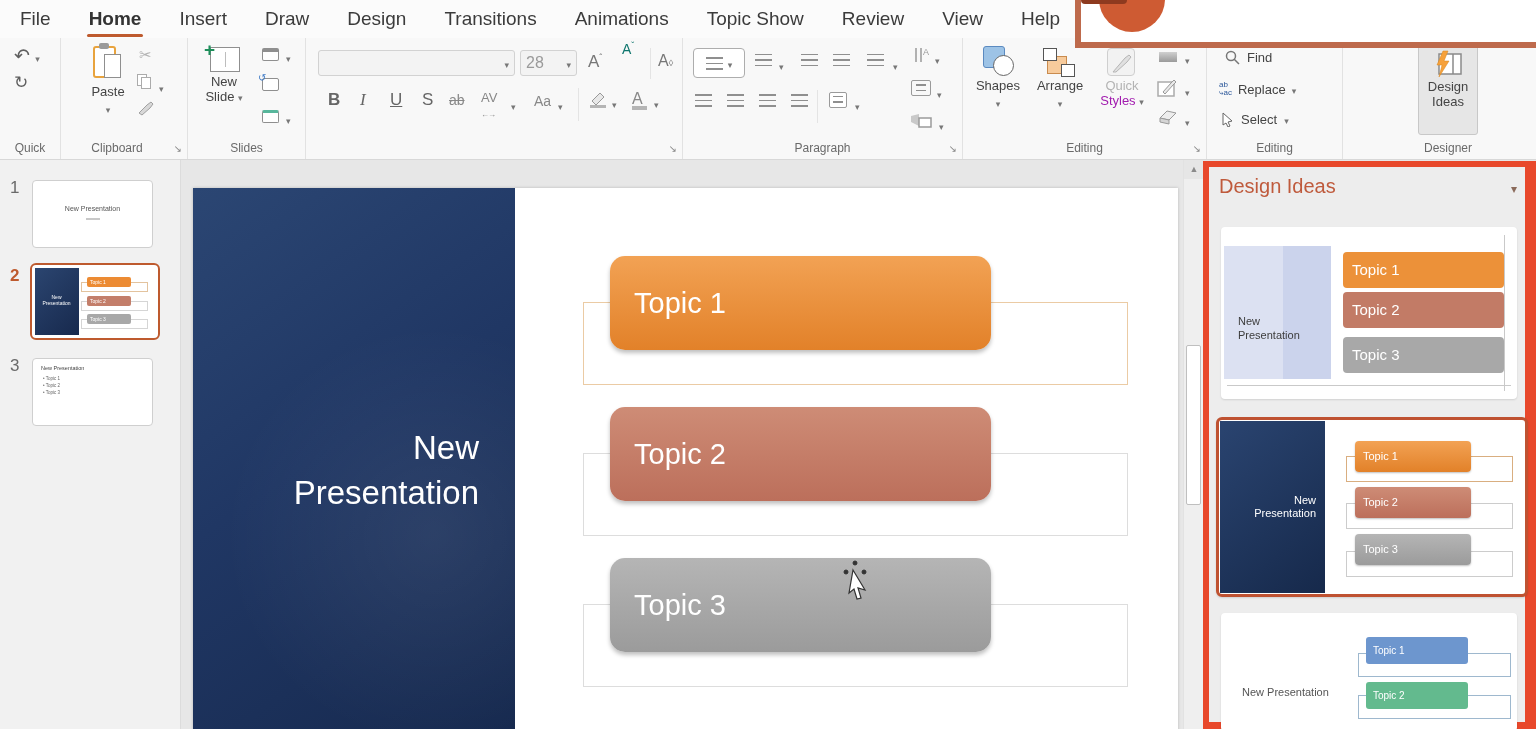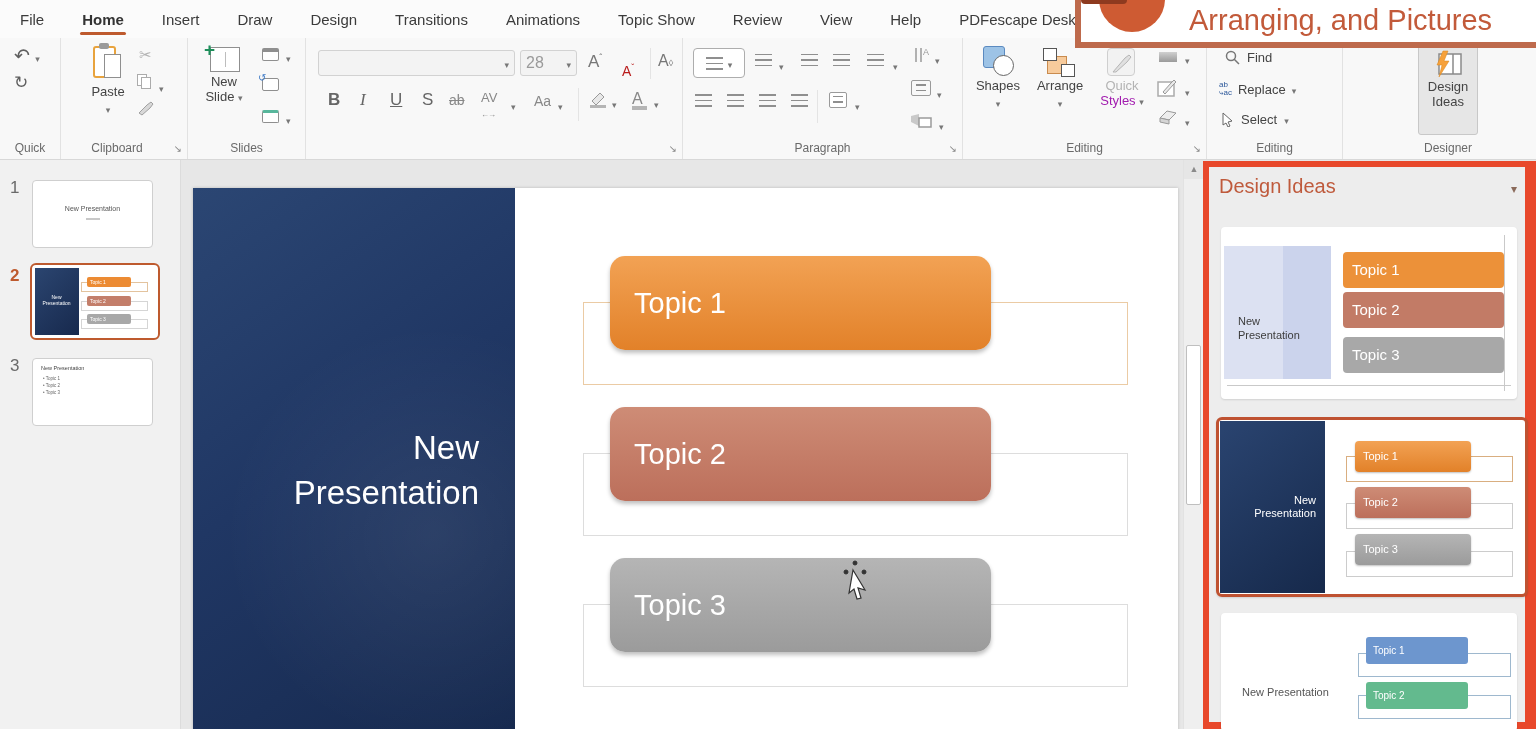--- a/index.html
+++ b/index.html
@@ -2,21 +2,21 @@
 <html><head>
 <meta charset="utf-8">
 <style>
   * { margin:0; padding:0; box-sizing:border-box; }
   html,body { width:1536px; height:729px; overflow:hidden; }
   body { font-family:"Liberation Sans", sans-serif; background:#E7E7E7; position:relative; }
   .abs { position:absolute; }
 
   
   #menubar { left:0; top:0; width:1536px; height:38px; background:#FBFBFB; display:flex; align-items:center; padding-left:18px; gap:34px; z-index:5; }
-  .menu-item { font-size:15px; color:#3b3b3b; white-space:nowrap; cursor:default; position:relative; padding:9px 2px; }
+  .menu-item { font-size:19px; color:#3b3b3b; white-space:nowrap; cursor:default; position:relative; padding:9px 2px; }
   .menu-item.active { font-weight:bold; color:#333; }
   .menu-item.active::after { content:""; position:absolute; left:0; right:0; bottom:2px; height:3px; background:#BE5A2E; border-radius:2px; }
 
   
   #overlay-title { left:1075px; top:-8px; width:470px; height:56px; background:#fff; border:6px solid #BE6A4C; z-index:60; display:flex; align-items:center; overflow:hidden; }
   .ppt-logo { position:relative; width:80px; height:56px; flex:0 0 80px; }
   .ppt-logo .circle { position:absolute; left:18px; top:-26px; width:66px; height:66px; border-radius:50%; background:#CE5B33; }
   .ppt-logo .square { position:absolute; left:0px; top:-14px; width:46px; height:26px; background:#8E3A1F; border-radius:4px; }
   #overlay-title .caption { font-size:29px; color:#C25A3A; margin-left:28px; white-space:nowrap; }
 
@@ -120,21 +120,20 @@
   <div class="menu-item">View</div>
   <div class="menu-item">Help</div>
   <div class="menu-item">PDFescape Desktop Cre</div>
 </div>
 
 <div id="overlay-title" class="abs">
   <div class="ppt-logo">
     <div class="circle"></div>
       <div class="square"></div>
   </div>
-  <div class="caption">Arranging, and Pictures</div>
 </div>
 
 <div id="ribbon" class="abs">
 
   <div class="rgroup" style="left:0;width:61px;">
     <div class="abs" style="left:14px;top:6px;font-size:19px;"><span class="glyph">↶</span> <span class="chev"></span></div>
     <div class="abs" style="left:14px;top:34px;font-size:17px;"><span class="glyph">↻</span></div>
     <div class="rlabel">Quick</div>
   </div>
 
@@ -193,21 +192,21 @@
   <div class="rgroup" style="left:306px;width:377px;">
     <div class="combo abs" style="left:12px;top:12px;width:197px;height:26px;">
         <span></span>
         <span class="chev"></span>
       </div>
     <div class="combo abs" style="left:214px;top:12px;width:57px;height:26px;">
         <span>28</span>
         <span class="chev"></span>
       </div>
     <div class="abs" style="left:282px;top:14px;font-size:17px;color:#777;">A<sup style="font-size:9px;">ˆ</sup></div>
-    <div class="abs" style="left:316px;top:24px;font-size:14px;color:#b91c1c;">A<sup style="font-size:9px;">ˇ</sup></div>
+    <div class="abs" style="left:316px;top:2px;font-size:14px;color:#0f766e;">A<sup style="font-size:9px;">ˇ</sup></div>
     <div class="vdiv" style="left:344px;top:10px;bottom:80px;"></div>
     <div class="abs" style="left:352px;top:14px;font-size:16px;color:#777;">A<span style="font-size:9px;">◊</span></div>
     <div class="abs" style="left:22px;top:52px;font-size:17px;font-weight:bold;color:#666;">B</div>
     <div class="abs" style="left:54px;top:52px;font-size:17px;font-style:italic;font-family:'Liberation Serif',serif;color:#666;">I</div>
     <div class="abs" style="left:84px;top:52px;font-size:17px;text-decoration:underline;color:#666;">U</div>
     <div class="abs" style="left:116px;top:52px;font-size:17px;color:#666;">S</div>
     <div class="abs" style="left:143px;top:54px;font-size:14px;text-decoration:line-through;color:#888;">ab</div>
     <div class="abs" style="left:175px;top:52px;font-size:13px;color:#888;"><span>AV</span><br><span style="font-size:8px;letter-spacing:-1px;">←→</span></div>
     <span class="chev abs" style="left:205px;top:58px;"></span>
     <div class="abs" style="left:228px;top:55px;font-size:14px;color:#888;">Aa</div>

